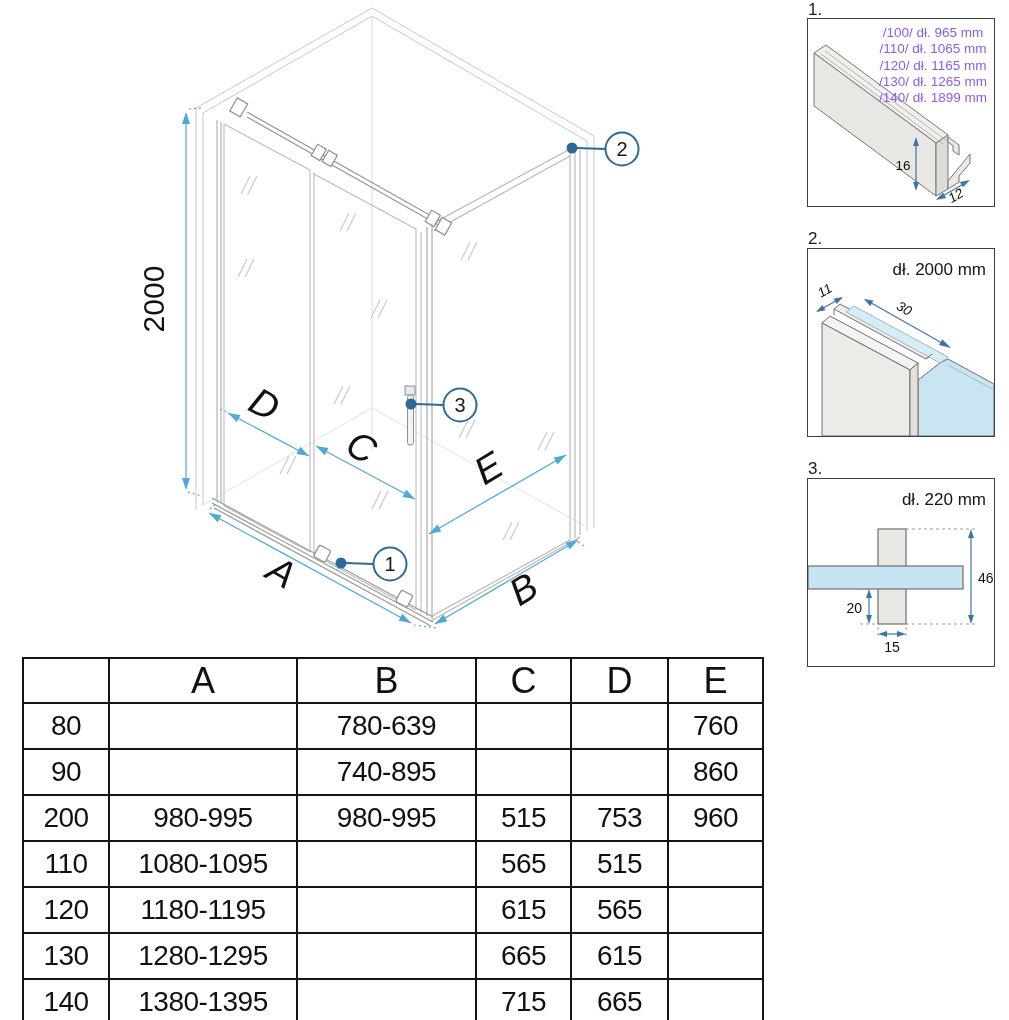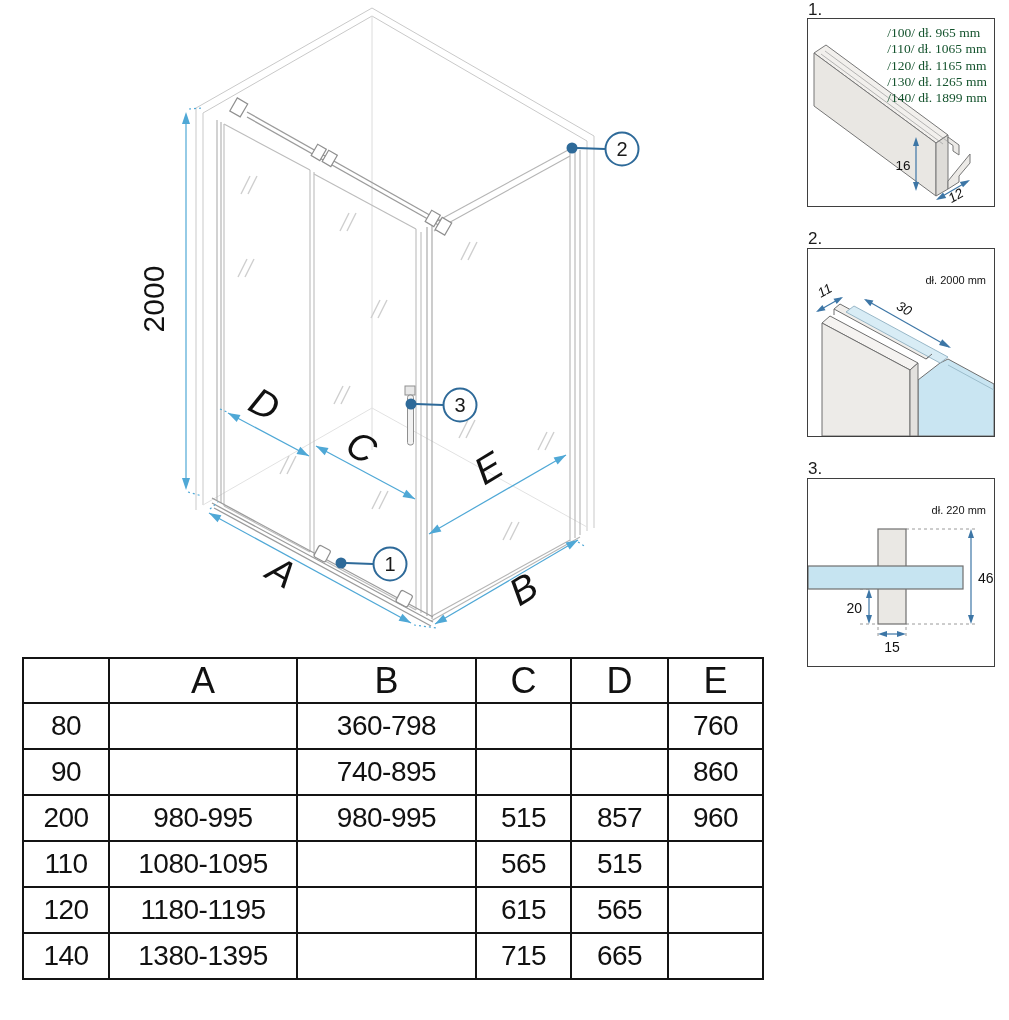--- a/index.html
+++ b/index.html
@@ -5,23 +5,23 @@
   html,body{margin:0;padding:0;background:#fff;}
   .canvas{position:relative;width:1009px;height:1020px;background:#fff;overflow:hidden;
           font-family:"Liberation Sans",sans-serif;color:#111;}
   svg text{font-family:"Liberation Sans",sans-serif;}
   .main-svg{position:absolute;left:0;top:0;}
   
   .detail-index{position:absolute;left:808px;width:60px;font-size:17px;color:#1a1a1a;}
   .detail-box{position:absolute;left:807px;width:186px;height:187px;border:1.5px solid #3f3f3f;
               background:#fff;box-sizing:content-box;}
   .detail-box svg{position:absolute;left:0;top:0;}
-  .d1-lines{position:absolute;top:6px;right:7px;text-align:left;font-size:13.5px;
-            line-height:16.3px;color:#14532d;white-space:nowrap;font-family:Liberation Serif, serif;}
-  .len-label{position:absolute;top:25px;right:8px;font-size:11px;color:#141414;white-space:nowrap;margin-left:28px;}
+  .d1-lines{position:absolute;top:6px;right:7px;text-align:center;font-size:13.5px;
+            line-height:16.3px;color:#8b5cf6;white-space:nowrap;}
+  .len-label{position:absolute;top:11px;right:8px;font-size:17px;color:#141414;white-space:nowrap;margin-left:28px;}
   
   .size-table{position:absolute;left:22px;top:657px;width:740px;border-collapse:collapse;
               table-layout:fixed;}
   .size-table th,.size-table td{border:2px solid #141414;text-align:center;vertical-align:middle;
               font-weight:normal;padding:0;overflow:hidden;}
   .size-table th{height:43px;font-size:36px;}
   .size-table td{height:44px;font-size:28px;letter-spacing:-0.5px;}
 </style>
 </head>
 <body>
@@ -288,55 +288,63 @@
         <th>B</th>
         <th>C</th>
         <th>D</th>
         <th>E</th>
       </tr>
     </thead>
     <tbody>
       <tr>
         <td>80</td>
         <td></td>
-        <td>360-798</td>
+        <td>780-639</td>
         <td></td>
         <td></td>
         <td>760</td>
       </tr>
       <tr>
         <td>90</td>
         <td></td>
         <td>740-895</td>
         <td></td>
         <td></td>
         <td>860</td>
       </tr>
       <tr>
         <td>200</td>
         <td>980-995</td>
         <td>980-995</td>
         <td>515</td>
-        <td>857</td>
+        <td>753</td>
         <td>960</td>
       </tr>
       <tr>
         <td>110</td>
         <td>1080-1095</td>
         <td></td>
         <td>565</td>
         <td>515</td>
         <td></td>
       </tr>
       <tr>
         <td>120</td>
         <td>1180-1195</td>
         <td></td>
         <td>615</td>
         <td>565</td>
+        <td></td>
+      </tr>
+      <tr>
+        <td>130</td>
+        <td>1280-1295</td>
+        <td></td>
+        <td>665</td>
+        <td>615</td>
         <td></td>
       </tr>
       <tr>
         <td>140</td>
         <td>1380-1395</td>
         <td></td>
         <td>715</td>
         <td>665</td>
         <td></td>
       </tr>

